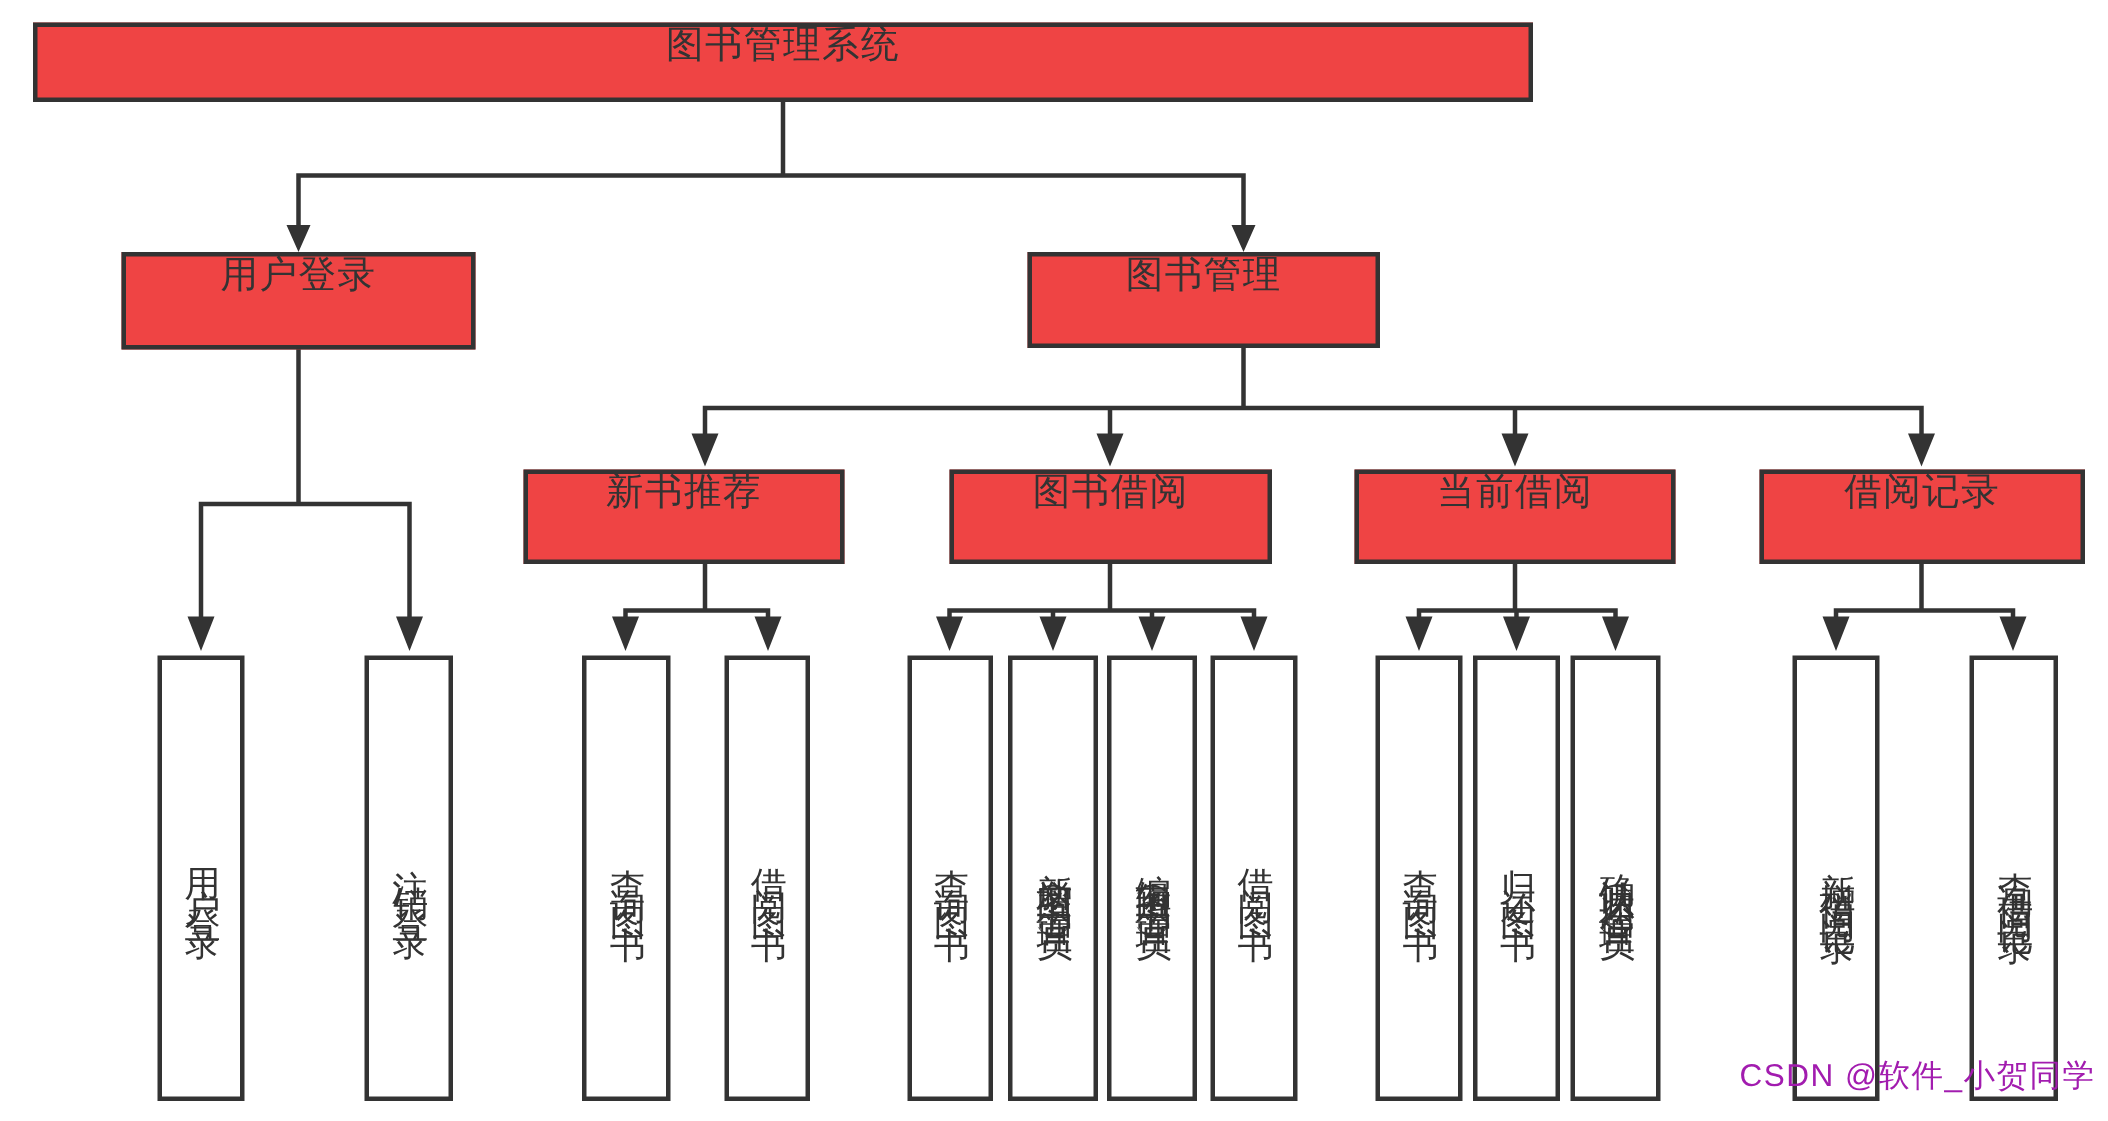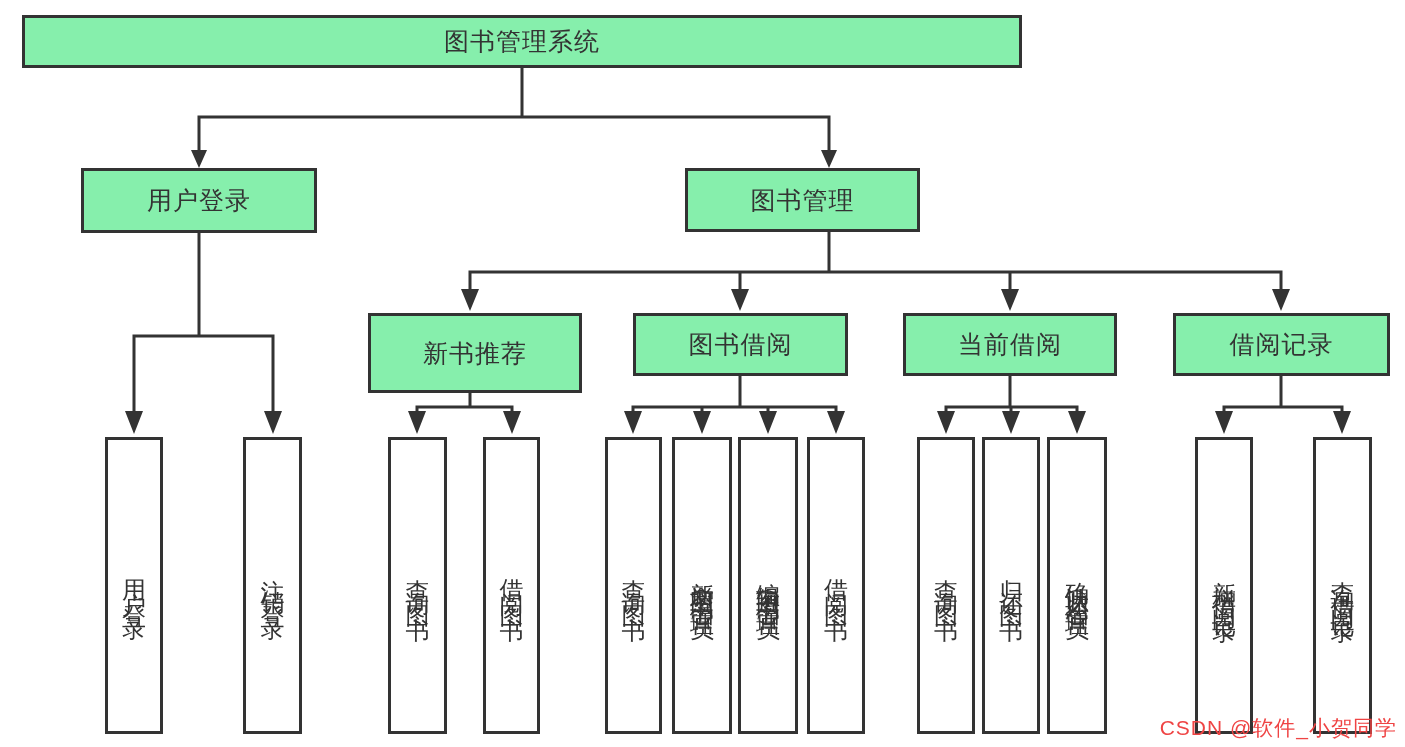--- a/index.html
+++ b/index.html
@@ -8,22 +8,22 @@
     width:1405px;height:747px;
     background:#ffffff;
     font-family:"Liberation Sans","DejaVu Sans",sans-serif;
     overflow:hidden;
   }
   .connectors{position:absolute;left:0;top:0;z-index:1;}
   .hbox{
     position:absolute;
     box-sizing:border-box;
     border:3px solid #333333;
-    background:#86efac;
-    display:flex;align-items:center;justify-content:center;
+    background:#ef4444;
+    display:flex;justify-content:center;
     z-index:2;
   }
   .hlabel{
     font-size:25px;color:#333333;letter-spacing:1px;
     white-space:nowrap;line-height:1;
   }
   .vbox{
     position:absolute;
     top:437px;height:297px;
     box-sizing:border-box;
@@ -34,23 +34,23 @@
   }
   .vlabel{
     writing-mode:vertical-rl;
     text-orientation:mixed;
     font-size:24px;color:#333333;
     line-height:1;
     white-space:nowrap;
   }
   .watermark{
     position:absolute;
-    right:8px;bottom:5px;
+    right:8px;bottom:16px;
     font-size:21px;
-    color:#ef4444;
+    color:#a21caf;
     letter-spacing:1px;
     z-index:3;
     white-space:nowrap;
     text-align:center;
   }
 </style>
 </head>
 <body>
 
 <div class="stage">
@@ -76,21 +76,21 @@
     <span class="hlabel">图书管理系统</span>
   </div>
 
   <div class="hbox" style="left:81px;top:168px;width:236px;height:65px">
     <span class="hlabel">用户登录</span>
   </div>
   <div class="hbox" style="left:685px;top:168px;width:235px;height:64px">
     <span class="hlabel">图书管理</span>
   </div>
 
-  <div class="hbox" style="left:368px;top:313px;width:214px;height:80px">
+  <div class="hbox" style="left:349px;top:313px;width:214px;height:63px">
     <span class="hlabel">新书推荐</span>
   </div>
   <div class="hbox" style="left:633px;top:313px;width:215px;height:63px">
     <span class="hlabel">图书借阅</span>
   </div>
   <div class="hbox" style="left:903px;top:313px;width:214px;height:63px">
     <span class="hlabel">当前借阅</span>
   </div>
   <div class="hbox" style="left:1173px;top:313px;width:217px;height:63px">
     <span class="hlabel">借阅记录</span>

